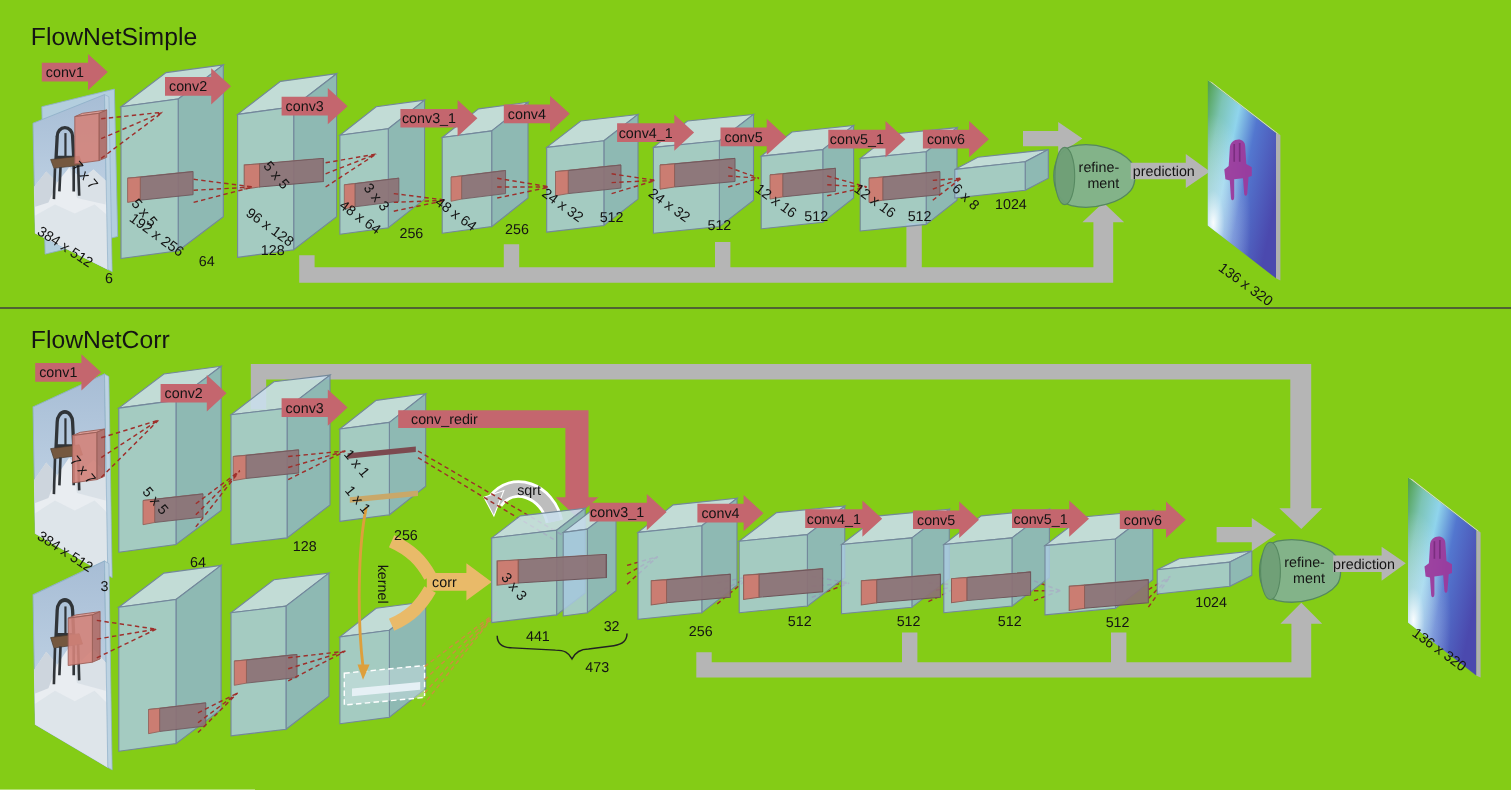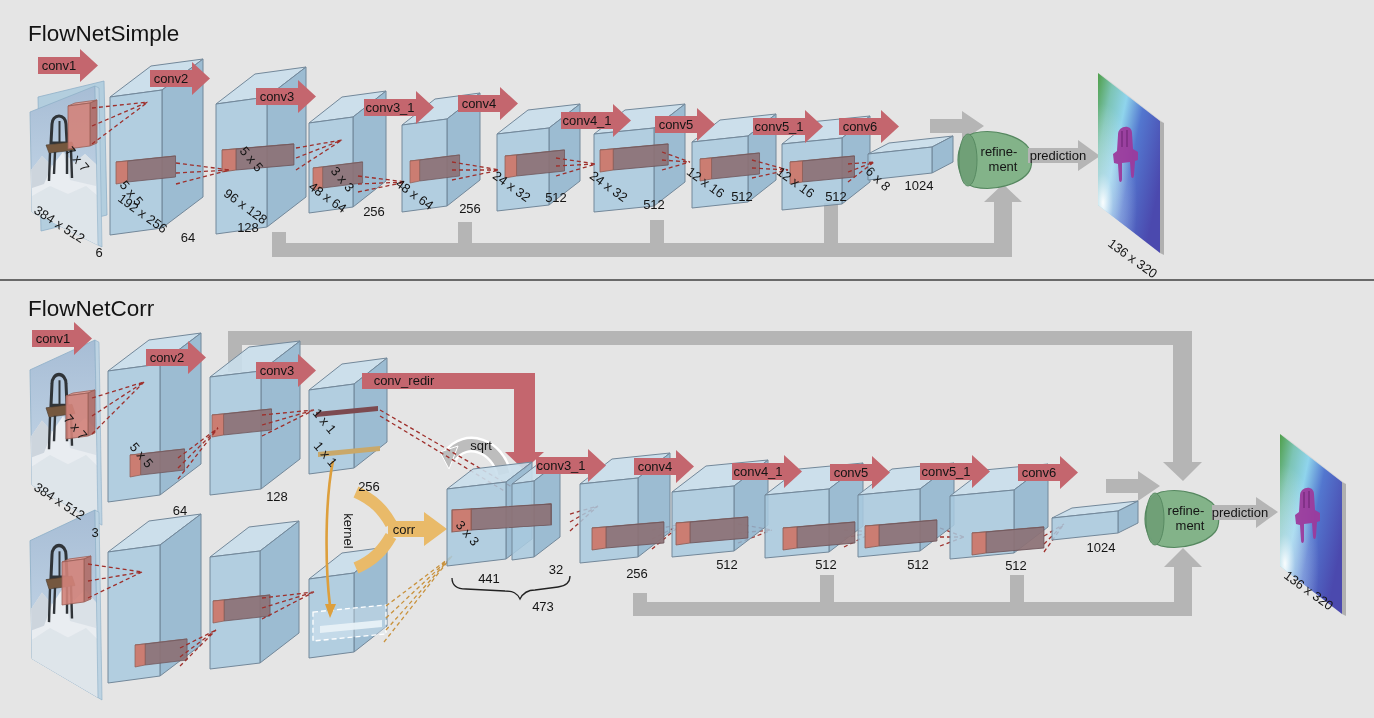--- a/index.html
+++ b/index.html
@@ -1,16 +1,16 @@
 <!DOCTYPE html>
 <html><head>
 <meta charset="utf-8">
 <style>
   html,body{margin:0;padding:0;background:#ffffff;}
-  .stage{position:relative;width:1374px;height:718px;background:#e5e5e5;overflow:hidden;}
+  .stage{position:relative;width:1374px;height:718px;background:#84cc16;overflow:hidden;}
   text{font-family:"Liberation Sans","DejaVu Sans",sans-serif;fill:#141414;}
   .title{font-size:22.5px;}
   .t13{font-size:13px;}
   .mid{text-anchor:middle;}
   .bf{fill:#a9cadf;fill-opacity:.85;stroke:#73889a;stroke-width:1;}
   .bt{fill:#c9deeb;fill-opacity:.9;stroke:#73889a;stroke-width:1;}
   .bs{fill:#8fb5cf;fill-opacity:.85;stroke:#73889a;stroke-width:1;}
   .red{fill:#c4666e;}
   .gray{fill:#b5b5b5;}
   .dash{stroke:#9e2f2b;stroke-width:1.3;stroke-dasharray:4 3;fill:none;}

